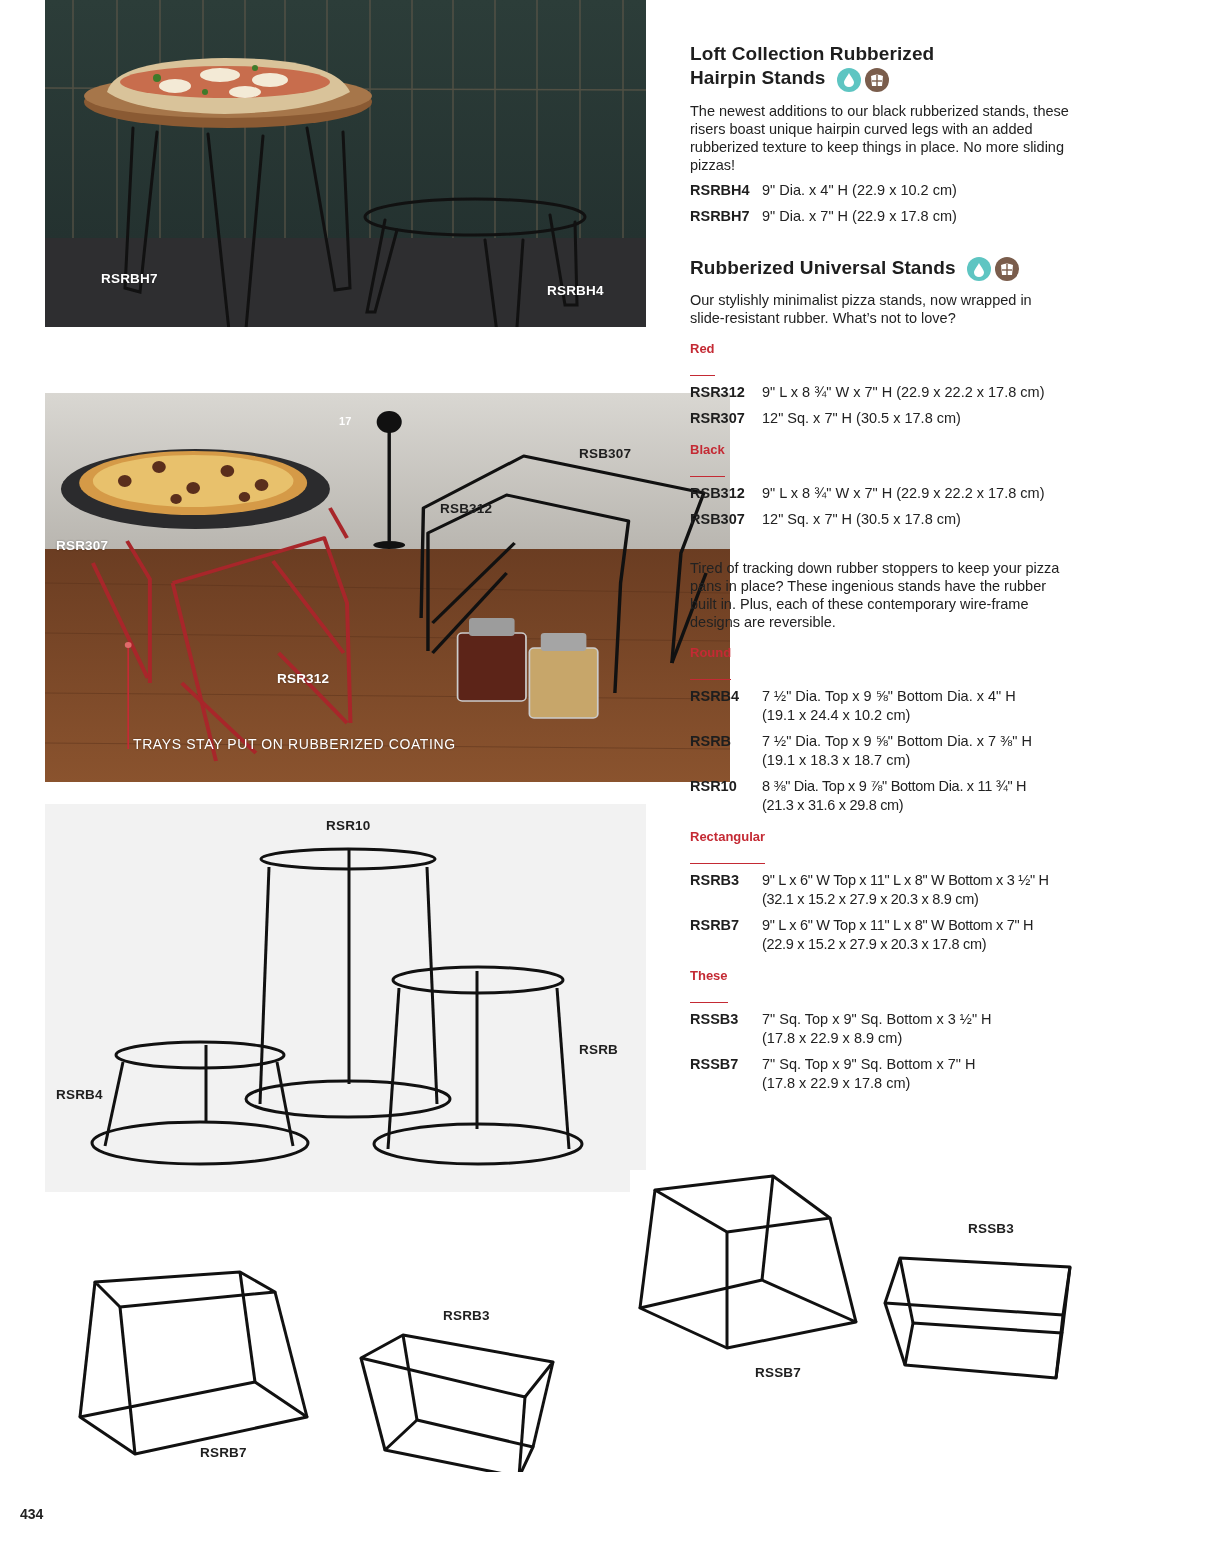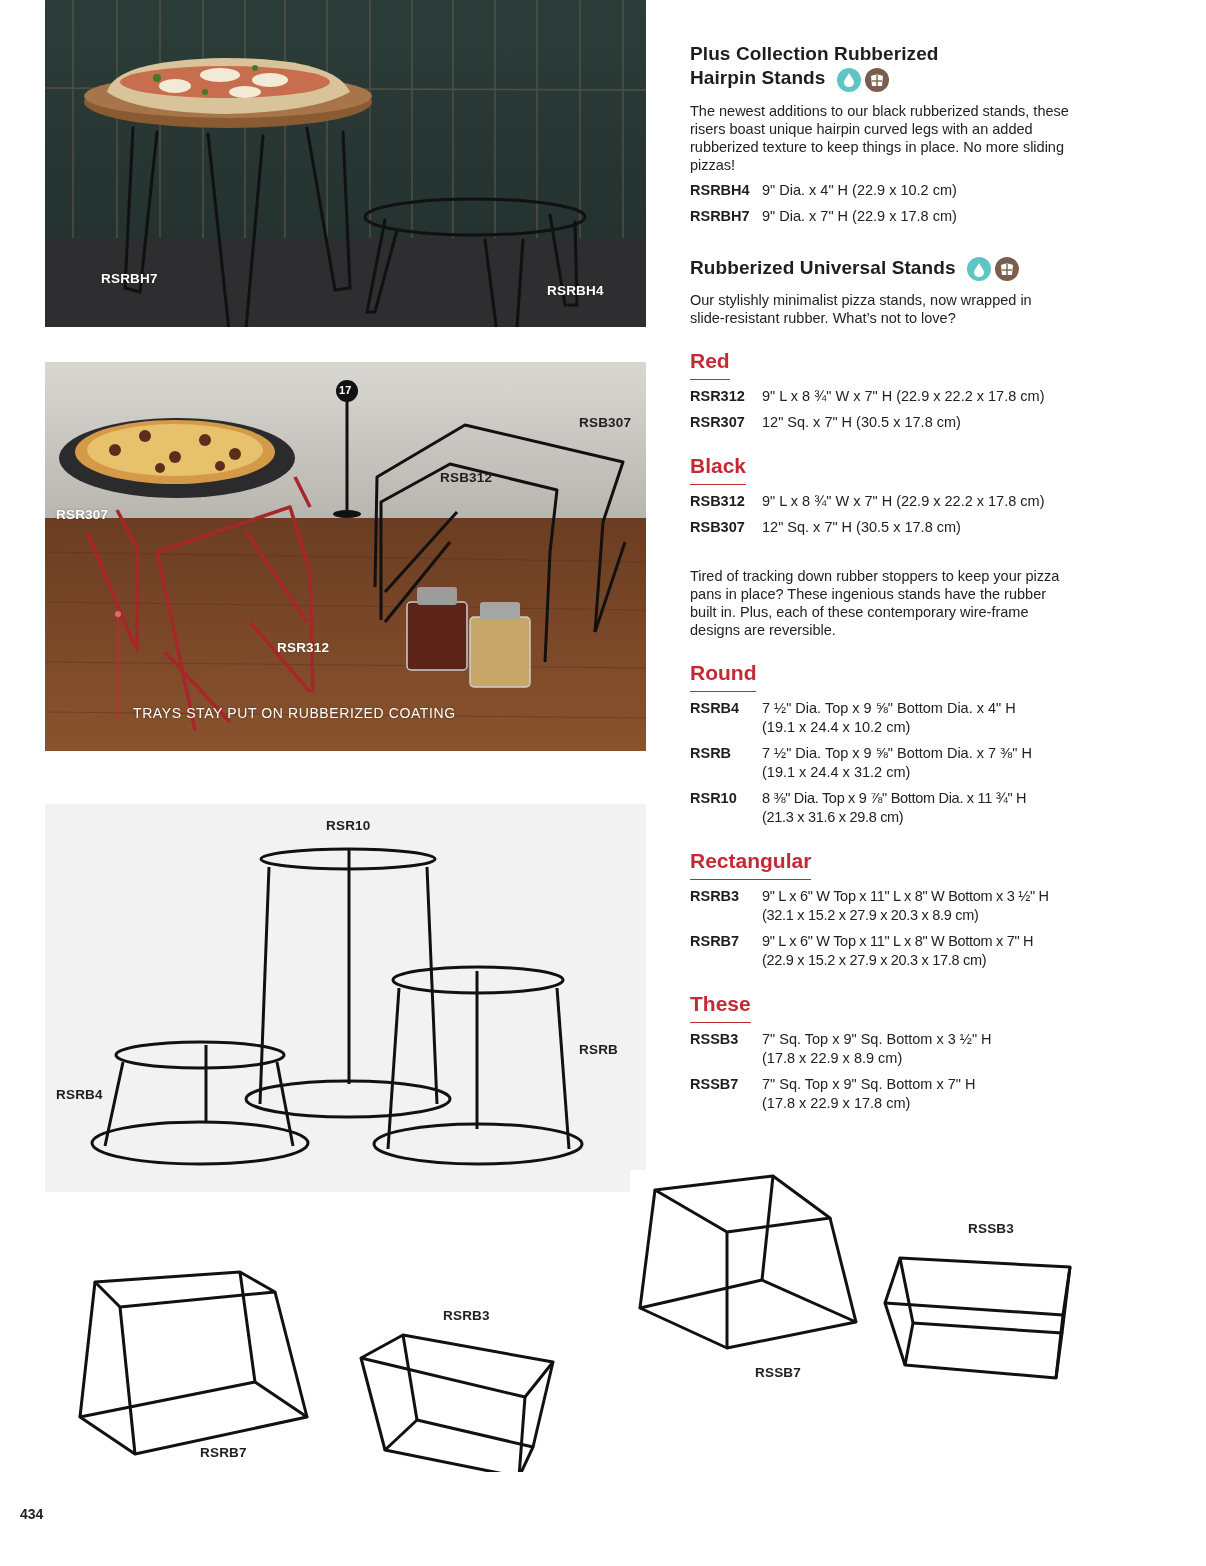--- a/index.html
+++ b/index.html
@@ -29,22 +29,22 @@
     width: 24px; height: 24px; border-radius: 50%; display: inline-flex;
     align-items: center; justify-content: center;
   }
   .badge.water { background: #5ec5c2; }
   .badge.rubber { background: #7a5d4c; }
   .desc { font-size: 14.5px; line-height: 18px; color: #222; margin-top: 10px; }
   .sku-row { display: flex; font-size: 14.5px; line-height: 19px; margin-top: 7px; }
   .sku { width: 72px; font-weight: bold; flex: none; color: #1e1e1e; }
   .spec { flex: 1; color: #222; }
   .subhead {
-    display: inline-block; color: #c42a34; font-weight: bold; font-size: 21px;
-    line-height: 20px; border-bottom: 1.5px solid #c42a34; margin-top: 24px; padding-bottom: 8px;
+    display: inline-block; color: #c42a34; font-weight: bold; font-size: 13px;
+    line-height: 20px; border-bottom: 1.5px solid #c42a34; margin-top: 12px; padding-bottom: 16px;
   }
   .page-num {
     position: absolute; left: 20px; top: 1506px; font-weight: bold; font-size: 14px; color: #222;
   }
 </style>
 </head>
 <body>
 
 <div class="photo" style="left:45px;top:0;width:601px;height:327px;background:#2f3a36;">
   <svg viewBox="0 0 601 327" preserveAspectRatio="none">
@@ -100,21 +100,21 @@
       <ellipse cx="430" cy="217" rx="110" ry="18"></ellipse>
       <path d="M340 220 L322 312 L330 312 L352 230"></path>
       <path d="M440 240 L455 356 L470 356 L478 240"></path>
       <path d="M505 215 L520 305 L532 305 L530 222"></path>
     </g>
   </svg>
   <div class="callout light" style="left:56px;top:271px;">RSRBH7</div>
   <div class="callout light" style="left:502px;top:283px;">RSRBH4</div>
 </div>
 
-<div class="photo" style="left:45px;top:362px;width:601px;height:389px;background:#a16207;">
+<div class="photo" style="left:45px;top:393px;width:685px;height:389px;background:#a16207;">
   <svg viewBox="0 0 601 389" preserveAspectRatio="none">
     <defs>
       <linearGradient id="wall" x1="0" y1="0" x2="0" y2="1">
         <stop offset="0" stop-color="#d9d7d2"></stop>
           <stop offset="1" stop-color="#b9b6b0"></stop>
       </linearGradient>
       <linearGradient id="wood" x1="0" y1="0" x2="0" y2="1">
         <stop offset="0" stop-color="#6b3d22"></stop>
           <stop offset="1" stop-color="#8a532e"></stop>
       </linearGradient>
@@ -251,21 +251,21 @@
     </g>
   </svg>
   <div class="callout dark" style="left:338px;top:51px;">RSSB3</div>
   <div class="callout dark" style="left:125px;top:195px;">RSSB7</div>
 </div>
 
 <div class="col">
 
   <div class="section">
     <div class="sec-title">
-      <span>Plus Collection Rubberized</span><br>
+      <span>Loft Collection Rubberized</span><br>
       <span>Hairpin Stands</span>
       <span class="badges">
         <span class="badge water">
           <svg width="12" height="15" viewBox="0 0 12 15">
               <path d="M6 1 C8 5 11 8 11 10.5 A5 4.5 0 0 1 1 10.5 C1 8 4 5 6 1Z" fill="#fff"></path>
             </svg>
         </span>
         <span class="badge rubber">
           <svg width="16" height="16" viewBox="0 0 16 16">
               <path d="M2 4 Q8 1 14 4 L13 14 L3 14 Z" fill="#fff"></path>
@@ -330,21 +330,21 @@
   <div class="section" style="margin-top:30px;">
     <div class="desc">Tired of tracking down rubber stoppers to keep your pizza pans in place? These ingenious stands have the rubber built in. Plus, each of these contemporary wire-frame designs are reversible.</div>
 
     <div class="subhead">Round</div>
     <div class="sku-row">
       <span class="sku">RSRB4</span>
       <span class="spec"><span>7 ½" Dia. Top x 9 ⅝" Bottom Dia. x 4" H</span><br><span>(19.1 x 24.4 x 10.2 cm)</span></span>
     </div>
     <div class="sku-row">
       <span class="sku">RSRB</span>
-      <span class="spec"><span>7 ½" Dia. Top x 9 ⅝" Bottom Dia. x 7 ⅜" H</span><br><span>(19.1 x 24.4 x 31.2 cm)</span></span>
+      <span class="spec"><span>7 ½" Dia. Top x 9 ⅝" Bottom Dia. x 7 ⅜" H</span><br><span>(19.1 x 18.3 x 18.7 cm)</span></span>
     </div>
     <div class="sku-row">
       <span class="sku">RSR10</span>
       <span class="spec" style="letter-spacing:-0.3px;"><span>8 ⅜" Dia. Top x 9 ⅞" Bottom Dia. x 11 ¾" H</span><br><span>(21.3 x 31.6 x 29.8 cm)</span></span>
     </div>
 
     <div class="subhead">Rectangular</div>
     <div class="sku-row">
       <span class="sku">RSRB3</span>
       <span class="spec" style="letter-spacing:-0.3px;"><span>9" L x 6" W Top x 11" L x 8" W Bottom x 3 ½" H</span><br><span>(32.1 x 15.2 x 27.9 x 20.3 x 8.9 cm)</span></span>

